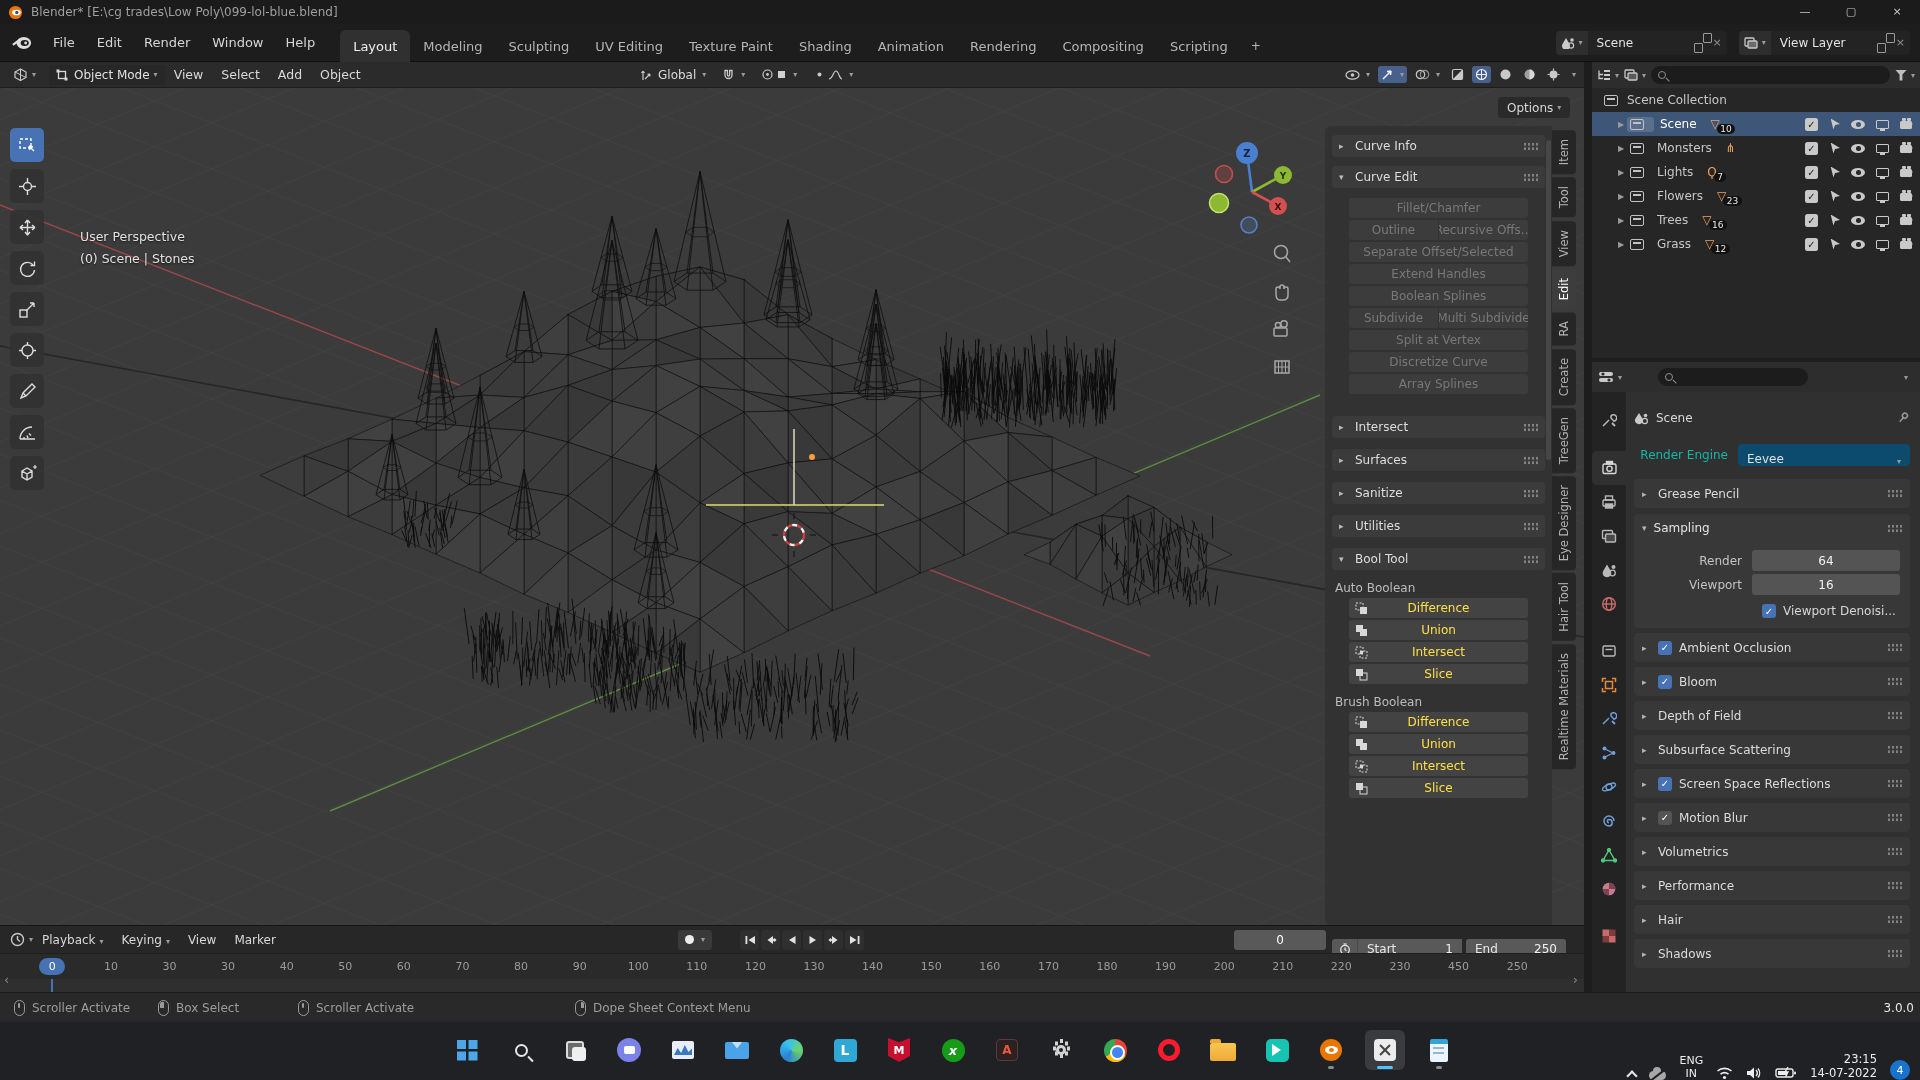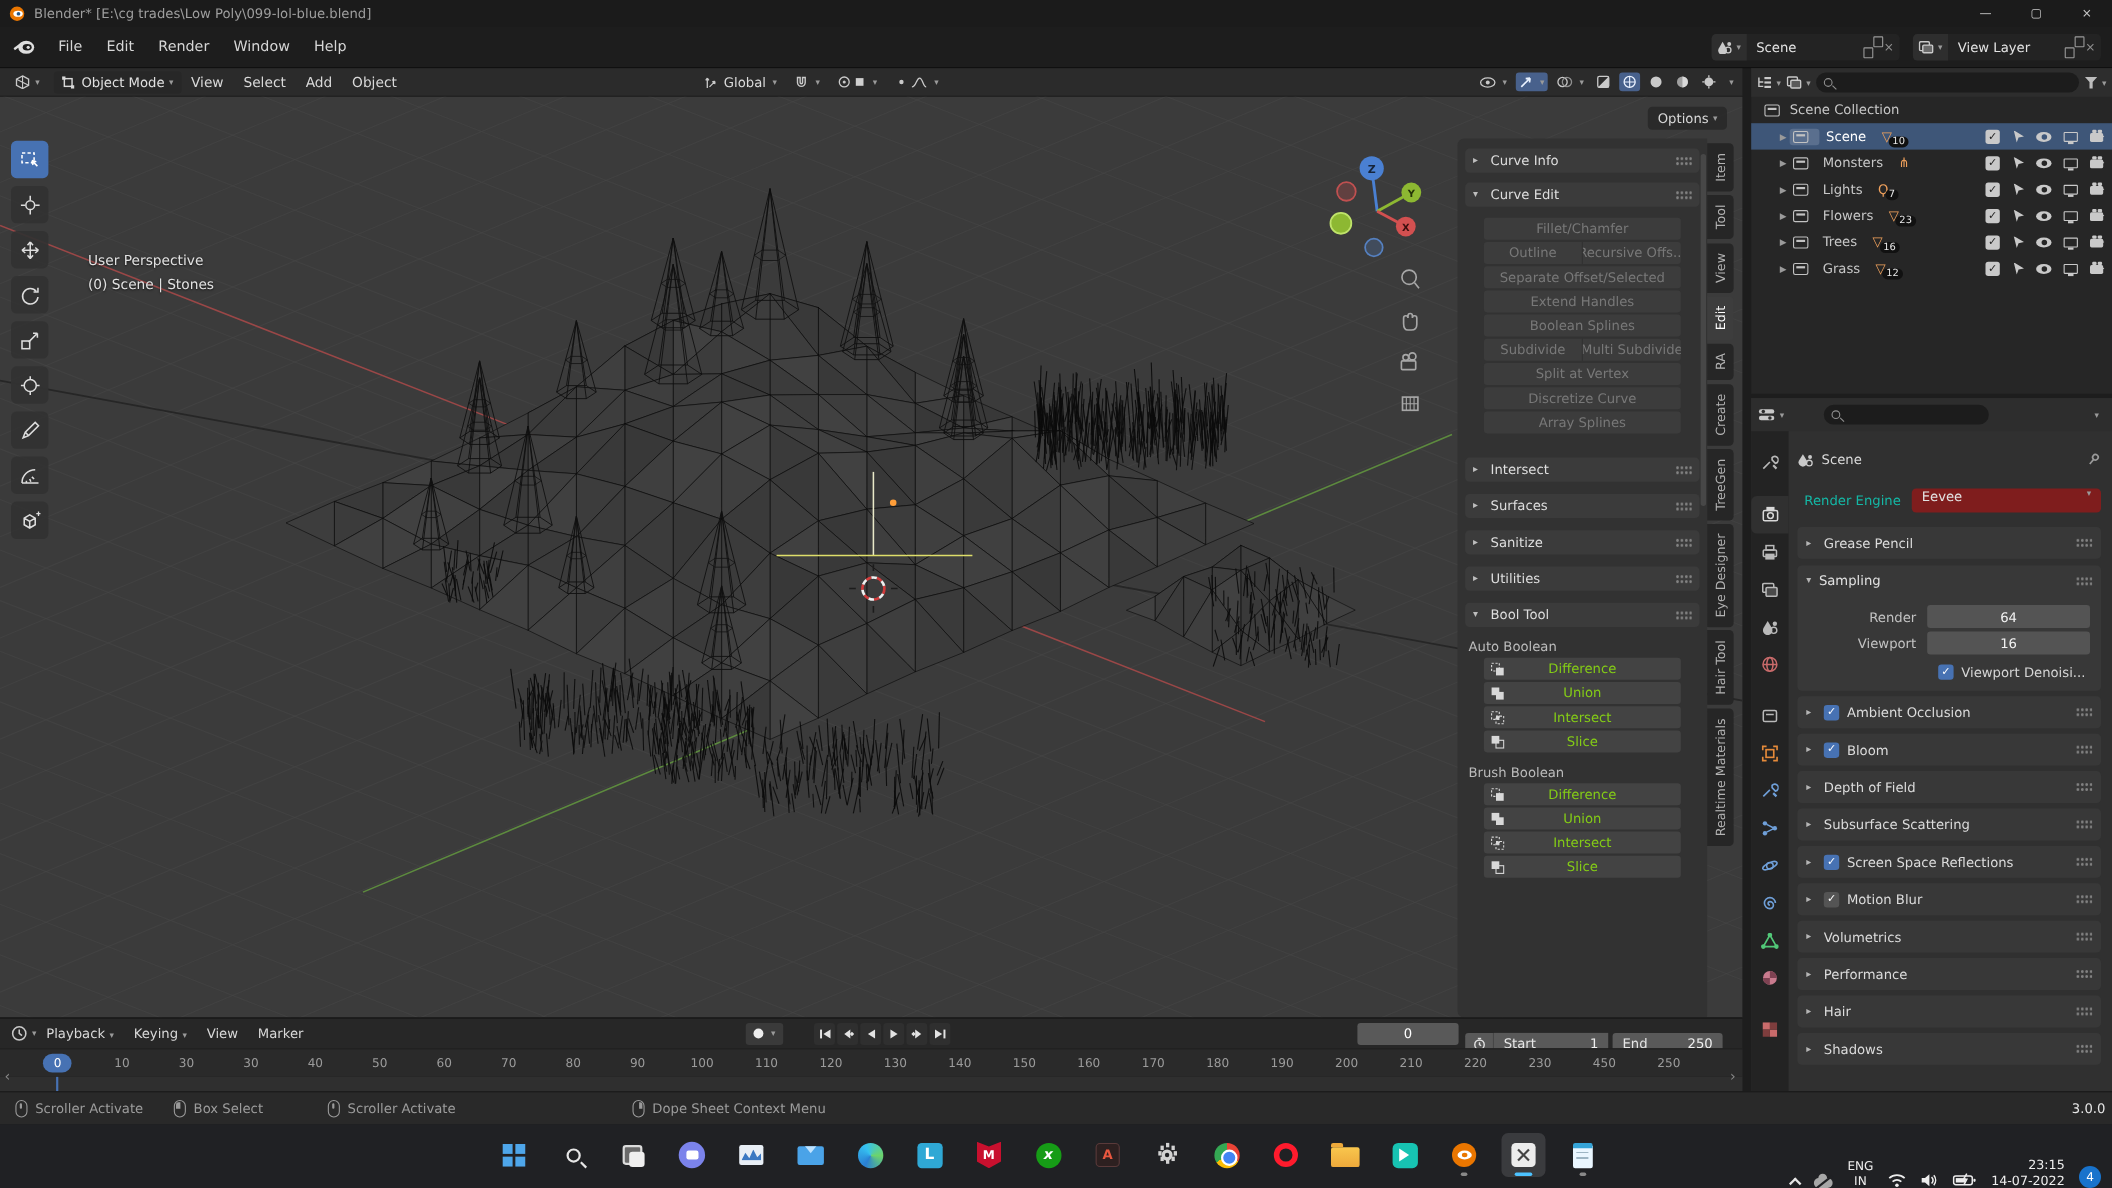--- a/index.html
+++ b/index.html
@@ -46,21 +46,21 @@
 .tool.active{background:#4772b3}
 
 #npanel{position:absolute;left:1325px;top:126px;width:227px;height:799px;background:#323232;border-radius:6px 0 0 6px}
 .nph{height:22px;background:#3b3b3b;border-radius:4px;margin:9px 7px 0;display:flex;align-items:center;padding:0 7px;color:#dedede;gap:6px}
 .nph .cexp{color:#bdbdbd;font-size:9px;width:10px}
 .grip{margin-left:auto;width:15px;height:9px;background-image:radial-gradient(#828282 1px,transparent 1.3px);background-size:4px 4.5px}
 .nbr{display:flex;gap:1px;margin:2px 24px 0}
 .nb{flex:1;height:20px;background:#3c3c3c;display:flex;align-items:center;justify-content:center;color:#787878;font-size:12px;position:relative;overflow:hidden;white-space:nowrap}
 .nbr .nb:first-child{border-radius:3px 0 0 3px}.nbr .nb:last-child{border-radius:0 3px 3px 0}
 .nbr .nb:only-child{border-radius:3px}
-.nb.en{background:#434343;color:#84cc16}
+.nb.en{background:#434343;color:#fde047}
 .nb.en svg{position:absolute;left:6px}
 .nlab{margin:11px 10px 3px;color:#bcbcbc}
 #npscroll{position:absolute;left:1546px;top:140px;width:5px;height:320px;background:#5c5c5c;border-radius:3px;opacity:.5}
 
 #ntabs{position:absolute;left:1552px;top:130px;width:32px;display:flex;flex-direction:column;gap:3px}
 .ntab{writing-mode:vertical-rl;transform:rotate(180deg);background:#262626;color:#b3b3b3;font-size:11.5px;padding:9px 5px;border-radius:4px 0 0 4px;width:24px;margin-left:0}
 .ntab.active{background:#3d3d3d;color:#fff}
 
 #outliner{position:absolute;left:1592px;top:62px;width:328px;height:296px;background:#262626}
 #outliner .hdr{height:26px;background:#2d2d2d;display:flex;align-items:center;padding:0 5px;gap:5px}
@@ -98,21 +98,21 @@
 #props{position:absolute;left:1592px;top:362px;width:328px;height:630px;background:#303030}
 #props .hdr{height:30px;background:#2d2d2d;display:flex;align-items:center;padding:0 6px;gap:6px}
 #ptabs{position:absolute;left:0;top:30px;bottom:0;width:34px;background:#232323;display:flex;flex-direction:column;align-items:center;padding-top:12px}
 .ptab{width:34px;height:34px;display:flex;align-items:center;justify-content:center;flex:none}
 .ptab.active{background:#303030;border-radius:5px 0 0 5px}
 .pgap{height:13px;flex:none}
 #pcontent{position:absolute;left:34px;top:30px;right:0;bottom:0;padding:8px 10px 0 8px}
 .bcrow{display:flex;align-items:center;height:30px;color:#dadada;gap:7px;margin-top:3px}
 .engrow{display:flex;align-items:center;margin:11px 0 0}
 .englab{width:104px;text-align:right;color:#14b8a6;padding-right:10px}
-.dd{flex:1;height:22px;background:#7f1d1d;border-radius:4px;display:flex;align-items:flex-start;padding:0 9px;color:#e2e2e2}
+.dd{flex:1;height:22px;background:#0c4a6e;border-radius:4px;display:flex;align-items:flex-end;padding:0 9px;color:#e2e2e2}
 .dd .car{margin-left:auto}
 .ppanel{background:#383838;border-radius:4px;margin-top:5px;min-height:29px;display:flex;align-items:center;padding:0 8px;color:#dcdcdc;gap:7px}
 .ppanel .cexp{color:#b5b5b5;font-size:9px;width:9px}
 .chk{display:none;width:14px;height:14px;border-radius:3px;align-items:center;justify-content:center;color:#fff;font-size:10px;font-weight:bold}
 .ppanel.v-on .chk{display:inline-flex;background:#4772b3}
 .ppanel.v-off .chk{display:inline-flex;background:#545454}
 #sampling{background:#383838;border-radius:4px;margin-top:6px;padding-bottom:10px}
 #sampling .shead{height:28px;display:flex;align-items:center;gap:7px;padding:0 8px;color:#e2e2e2}
 .srow{display:flex;align-items:center;margin:3px 10px 0 0}
 .slab{width:118px;text-align:right;color:#c3c3c3;padding-right:10px}
@@ -221,20 +221,33 @@
       <ellipse cx="13" cy="7" rx="8" ry="6.5" fill="#dedede"></ellipse>
       <ellipse cx="14" cy="7" rx="4.5" ry="3.2" fill="#1d1d1d"></ellipse>
       <circle cx="15" cy="7" r="1.6" fill="#dedede"></circle>
       <path d="M1 9 L9 3" stroke="#dedede" stroke-width="2.4"></path>
     </svg>
   <span class="menu-item">File</span>
     <span class="menu-item">Edit</span>
     <span class="menu-item">Render</span>
     <span class="menu-item">Window</span>
     <span class="menu-item">Help</span>
+  <div id="ws">
+    <span class="ws-tab active">Layout</span>
+      <span class="ws-tab">Modeling</span>
+      <span class="ws-tab">Sculpting</span>
+      <span class="ws-tab">UV Editing</span>
+      <span class="ws-tab">Texture Paint</span>
+      <span class="ws-tab">Shading</span>
+      <span class="ws-tab">Animation</span>
+      <span class="ws-tab">Rendering</span>
+      <span class="ws-tab">Compositing</span>
+      <span class="ws-tab">Scripting</span>
+    <span class="ws-add">+</span>
+  </div>
   <div class="idsel" style="margin-left:auto">
     <span class="icbox">
         <svg width="14" height="12" viewBox="0 0 14 12">
           <path d="M5 1 L8.5 7 A4 4 0 1 1 1.5 7 Z" fill="#c9c9c9"></path>
           <circle cx="11" cy="3" r="1.8" fill="#c9c9c9"></circle>
           <circle cx="10" cy="8.5" r="2.6" fill="none" stroke="#c9c9c9" stroke-width="1.2"></circle>
         </svg>
         <span class="car">▾</span>
       </span>
     <span class="val">Scene</span>

